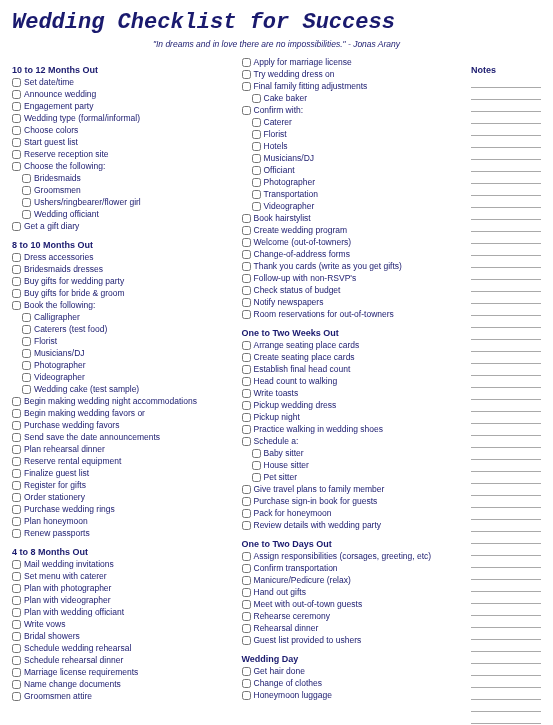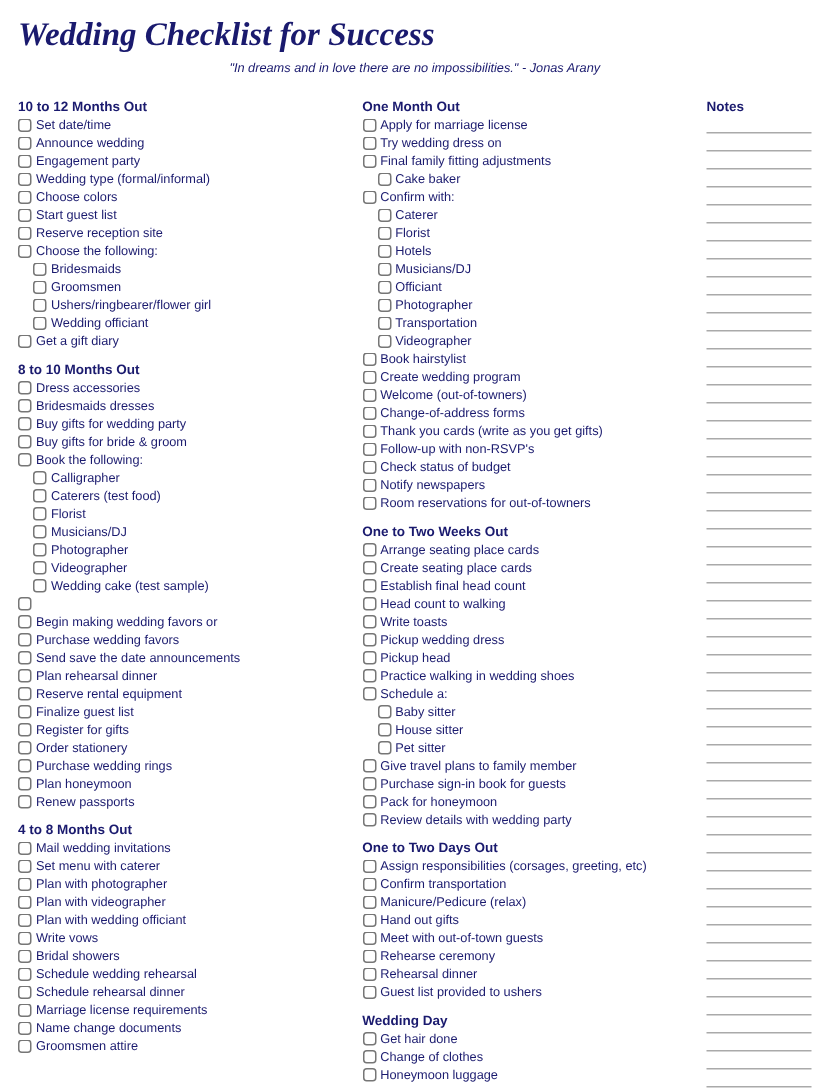--- a/index.html
+++ b/index.html
@@ -6,21 +6,21 @@
     body {
       font-family: Arial, sans-serif;
       background: #fff;
       width: 553px;
       min-height: 725px;
       padding: 10px 12px;
       font-size: 9px;
       color: #1a1a6e;
     }
     h1 {
-      font-family: Liberation Serif, serif;
+      font-family: Liberation Mono, monospace;
       font-style: italic;
       font-size: 22px;
       color: #1a1a6e;
       margin-bottom: 4px;
     }
     .subtitle {
       font-style: italic;
       font-size: 8.5px;
       color: #1a1a6e;
       text-align: center;
@@ -186,20 +186,21 @@
       <div class="checklist-item indent">
         <input type="checkbox" style="">
         <span>Videographer</span>
       </div>
       <div class="checklist-item indent">
         <input type="checkbox" style="">
         <span>Wedding cake (test sample)</span>
       </div>
       <div class="checklist-item">
         <input type="checkbox" style="">
+        <span>Begin making wedding night accommodations</span>
       </div>
       <div class="checklist-item">
         <input type="checkbox" style="">
         <span>Begin making wedding favors or</span>
       </div>
       <div class="checklist-item">
         <input type="checkbox" style="">
         <span>Purchase wedding favors</span>
       </div>
       <div class="checklist-item">
@@ -283,21 +284,20 @@
         <input type="checkbox" style="">
         <span>Name change documents</span>
       </div>
       <div class="checklist-item">
         <input type="checkbox" style="">
         <span>Groomsmen attire</span>
       </div>
     </div>
 
   <div class="col-mid" id="right-col">
-      <div class="section-title">One Month Out</div>
       <div class="checklist-item">
         <input type="checkbox" style="">
         <span>Apply for marriage license</span>
       </div>
       <div class="checklist-item">
         <input type="checkbox" style="">
         <span>Try wedding dress on</span>
       </div>
       <div class="checklist-item">
         <input type="checkbox" style="">
@@ -399,21 +399,21 @@
       <div class="checklist-item">
         <input type="checkbox" style="">
         <span>Write toasts</span>
       </div>
       <div class="checklist-item">
         <input type="checkbox" style="">
         <span>Pickup wedding dress</span>
       </div>
       <div class="checklist-item">
         <input type="checkbox" style="">
-        <span>Pickup head</span>
+        <span>Pickup night</span>
       </div>
       <div class="checklist-item">
         <input type="checkbox" style="">
         <span>Practice walking in wedding shoes</span>
       </div>
       <div class="checklist-item">
         <input type="checkbox" style="">
         <span>Schedule a:</span>
       </div>
       <div class="checklist-item indent">

